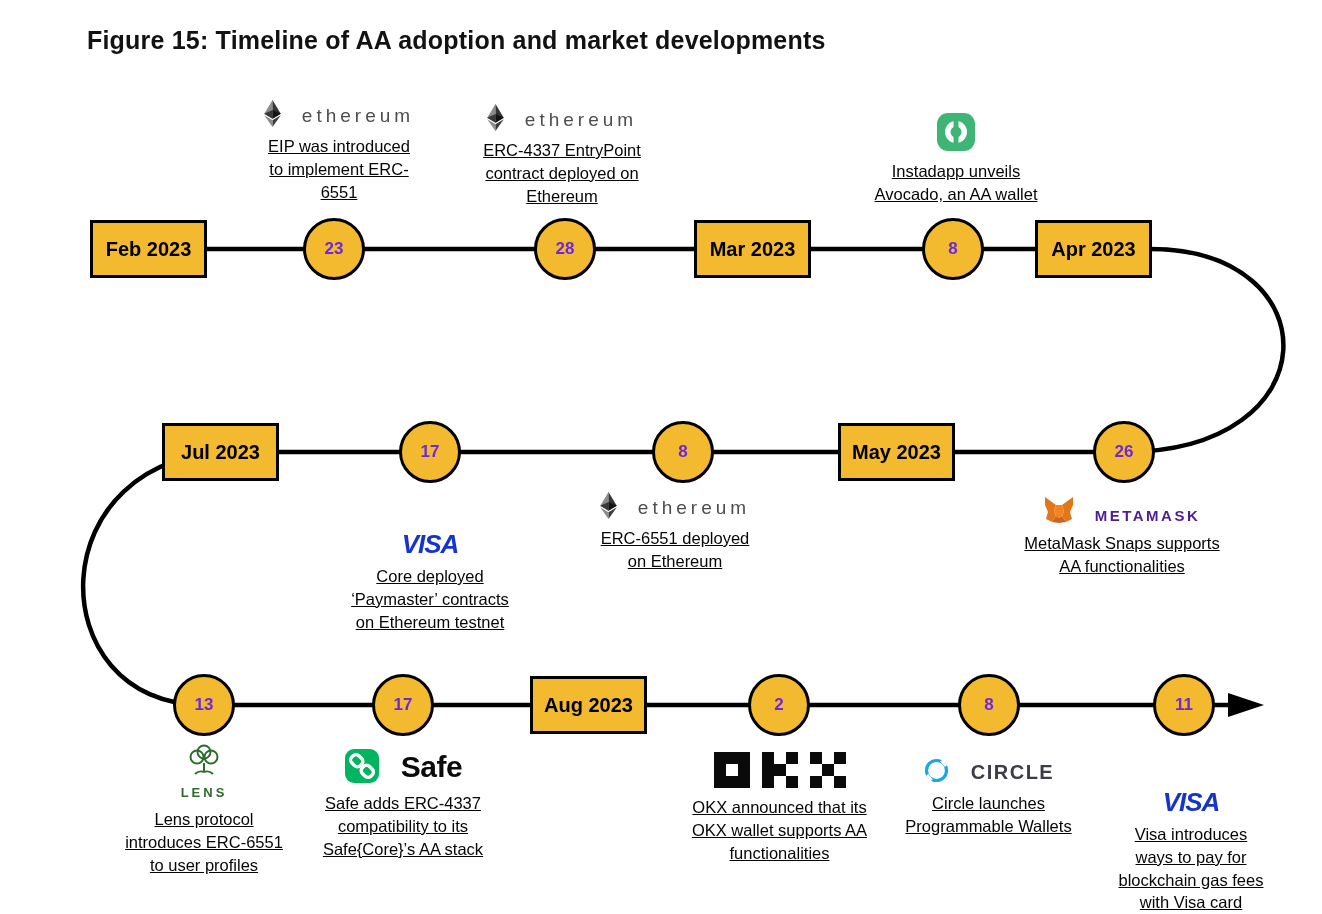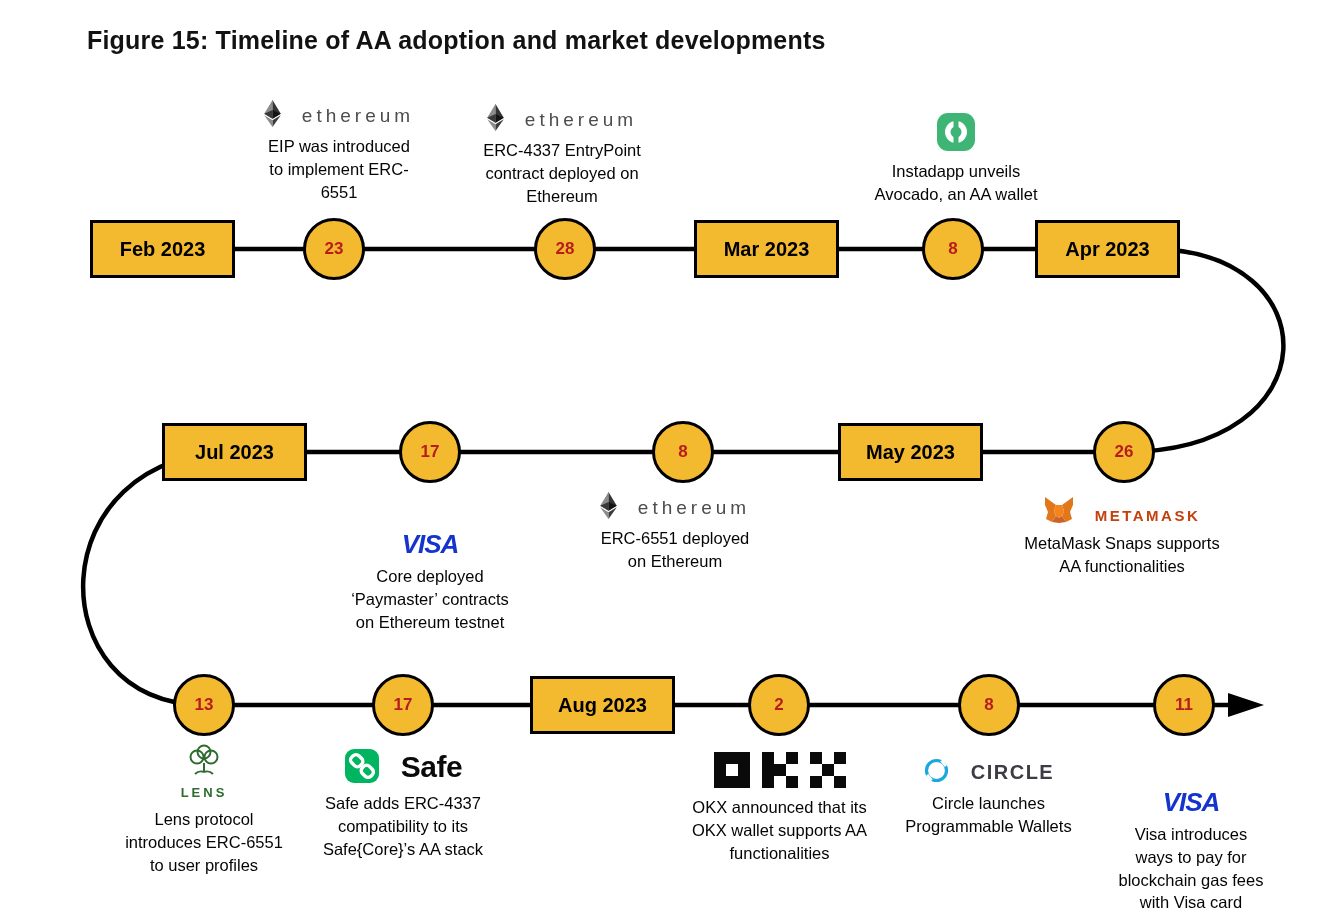--- a/index.html
+++ b/index.html
@@ -2,33 +2,33 @@
 <html><head>
 <meta charset="utf-8">
 <style>
   * { margin:0; padding:0; box-sizing:border-box; }
   html,body { background:#ffffff; }
   body { font-family:"Liberation Sans", sans-serif; color:#000; }
   .canvas { position:relative; width:1322px; height:914px; background:#fff; overflow:hidden; }
   .title { position:absolute; left:87px; top:26px; font-size:25px; font-weight:700; color:#121212; letter-spacing:.2px; }
   .track { position:absolute; left:0; top:0; }
 
-  .month { position:absolute; width:145px; height:58px; background:#F3BA2F; border:3px solid #000;
+  .month { position:absolute; width:117px; height:58px; background:#F3BA2F; border:3px solid #000;
            display:flex; align-items:center; justify-content:center;
            font-size:20px; font-weight:700; color:#000; }
   .day { position:absolute; width:62px; height:62px; border-radius:50%; background:#F3BA2F; border:3px solid #000;
-         display:flex; align-items:center; justify-content:center; font-size:17px; font-weight:700; color:#b91c1c;text-align:center; }
+         display:flex; align-items:center; justify-content:center; font-size:17px; font-weight:700; color:#6d28d9;text-align:center; }
 
   .ann { position:absolute; display:flex; flex-direction:column; align-items:center; text-align:center; }
-  .caption { font-size:16.5px; line-height:1.38; color:#050505; }
+  .caption { font-size:16.5px; line-height:1.38; color:#050505;text-decoration:underline; }
 
   .logo-row { display:flex; align-items:flex-end; justify-content:center; gap:21px; margin-bottom:8px; }
   .eth-word { font-size:19px; letter-spacing:4px; color:#4d4d4d; font-weight:400; }
   .visa-word { font-size:26px; font-weight:800; font-style:italic; color:#1434CB; letter-spacing:-1px; margin-bottom:5px;margin-top:37px; }
-  .mm-word { font-size:15px; font-weight:700; letter-spacing:2.5px; color:#c2410c; }
+  .mm-word { font-size:15px; font-weight:700; letter-spacing:2.5px; color:#4c1d95; }
   .safe-word { font-size:30px; font-weight:800; color:#0b0b0b; letter-spacing:-.5px; }
   .circle-word { font-size:20px; font-weight:600; letter-spacing:1.5px; color:#3d3b45; }
   .lens-word { font-size:13px; font-weight:700; letter-spacing:3px; color:#2E6B2E; margin:1px 0 8px 0; }
   .stack { display:flex; flex-direction:column; align-items:center; }
   .mb8 { margin-bottom:8px; }
 </style>
 </head>
 <body>
 
 <div class="canvas">

